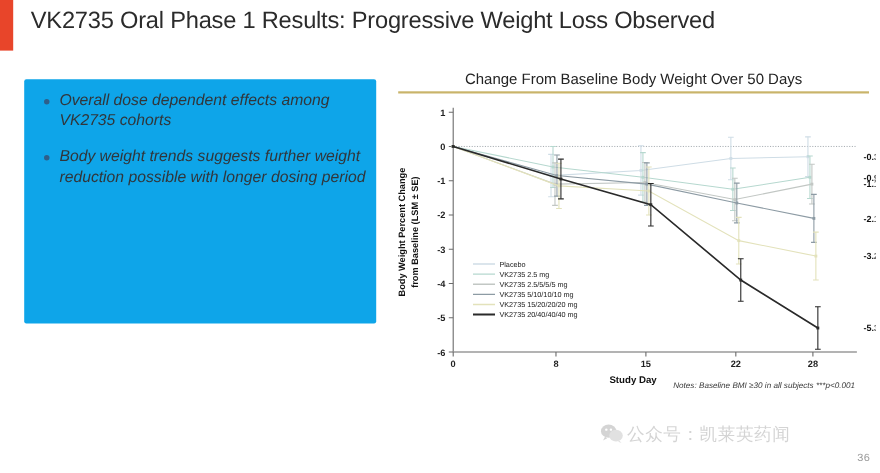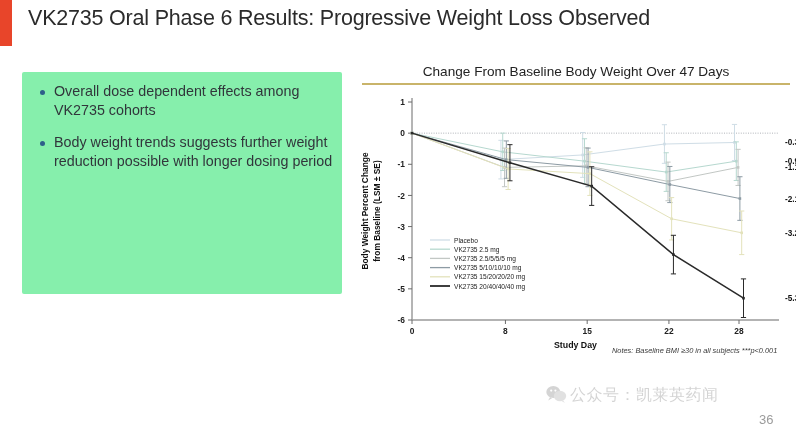--- a/index.html
+++ b/index.html
@@ -14,22 +14,22 @@
     position:absolute;left:0;top:0;width:12px;height:46px;background:#e8452a;
   }
   .slide-title{
     position:absolute;left:28px;top:6px;width:760px;
     font-size:21.5px;color:#2b2b2b;letter-spacing:-0.2px;white-space:nowrap;
   }
 
   
   .bullets{
     position:absolute;left:22px;top:72px;width:320px;height:222px;
-    background:#86efac;border-radius:2px;
-    padding:10px 8px 10px 10px;box-sizing:border-box;
+    background:#0ea5e9;border-radius:2px;
+    padding:10px 8px 10px 10px;box-sizing:border-box;font-style:italic;
   }
   .bullet-row{display:flex;margin:0 0 13px 0;}
   .bullet-row:last-child{margin-bottom:16px;}
   .bullet-dot{
     flex:0 0 auto;width:5px;height:5px;border-radius:50%;
     background:#2e5f8a;margin:8px 9px 0 8px;
   }
   .bullet-text{
     font-size:14.3px;line-height:1.33;color:#31363b;
   }
@@ -68,44 +68,44 @@
     position:absolute;left:546px;top:385px;display:flex;align-items:flex-start;
     opacity:.42;
   }
   .wechat-badge{
     width:21px;height:18px;margin-right:3px;position:relative;
   }
   .wm-text{
     font-size:16px;color:#9a9a9a;letter-spacing:.5px;white-space:nowrap;
   }
   .page-num{
-    position:absolute;left:759px;top:412px;font-size:13px;color:#9b9b9b;
+    position:absolute;left:779px;top:412px;font-size:10px;color:#9b9b9b;font-family:Liberation Mono, monospace;
   }
 </style>
 </head>
 <body>
 
 <div id="slide">
 
   <div class="title-accent"></div>
-  <div class="slide-title">VK2735 Oral Phase 6 Results: Progressive Weight Loss Observed</div>
+  <div class="slide-title">VK2735 Oral Phase 1 Results: Progressive Weight Loss Observed</div>
 
   <div class="bullets">
     <div class="bullet-row">
       <span class="bullet-dot"></span>
       <span class="bullet-text">Overall dose dependent effects among VK2735 cohorts</span>
     </div>
     <div class="bullet-row">
       <span class="bullet-dot"></span>
       <span class="bullet-text">Body weight trends suggests further weight reduction possible with longer dosing period</span>
     </div>
   </div>
 
   <div class="chart-wrap">
-    <div class="chart-title">Change From Baseline Body Weight Over 47 Days</div>
+    <div class="chart-title">Change From Baseline Body Weight Over 50 Days</div>
     <div class="chart-rule"></div>
     <div class="plot-area">
       <svg class="plot-svg" id="plot" width="440" height="274" viewBox="0 0 440 274">
           <line x1="56" y1="10" x2="56" y2="232" stroke="#6b6b6b" stroke-width="1"></line>
           <line x1="56" y1="232" x2="423" y2="232" stroke="#9a9a9a" stroke-width="1.4"></line>
           <line x1="52" y1="14" x2="56" y2="14" stroke="#6b6b6b" stroke-width="1"></line>
           <text x="49" y="17.2" text-anchor="end" font-size="8.4" fill="#222" font-family="&quot;Liberation Sans&quot;, sans-serif" font-weight="bold">1</text>
           <line x1="52" y1="45.14285714285717" x2="56" y2="45.14285714285717" stroke="#6b6b6b" stroke-width="1"></line>
           <text x="49" y="48.34285714285717" text-anchor="end" font-size="8.4" fill="#222" font-family="&quot;Liberation Sans&quot;, sans-serif" font-weight="bold">0</text>
           <line x1="52" y1="76.28571428571428" x2="56" y2="76.28571428571428" stroke="#6b6b6b" stroke-width="1"></line>

